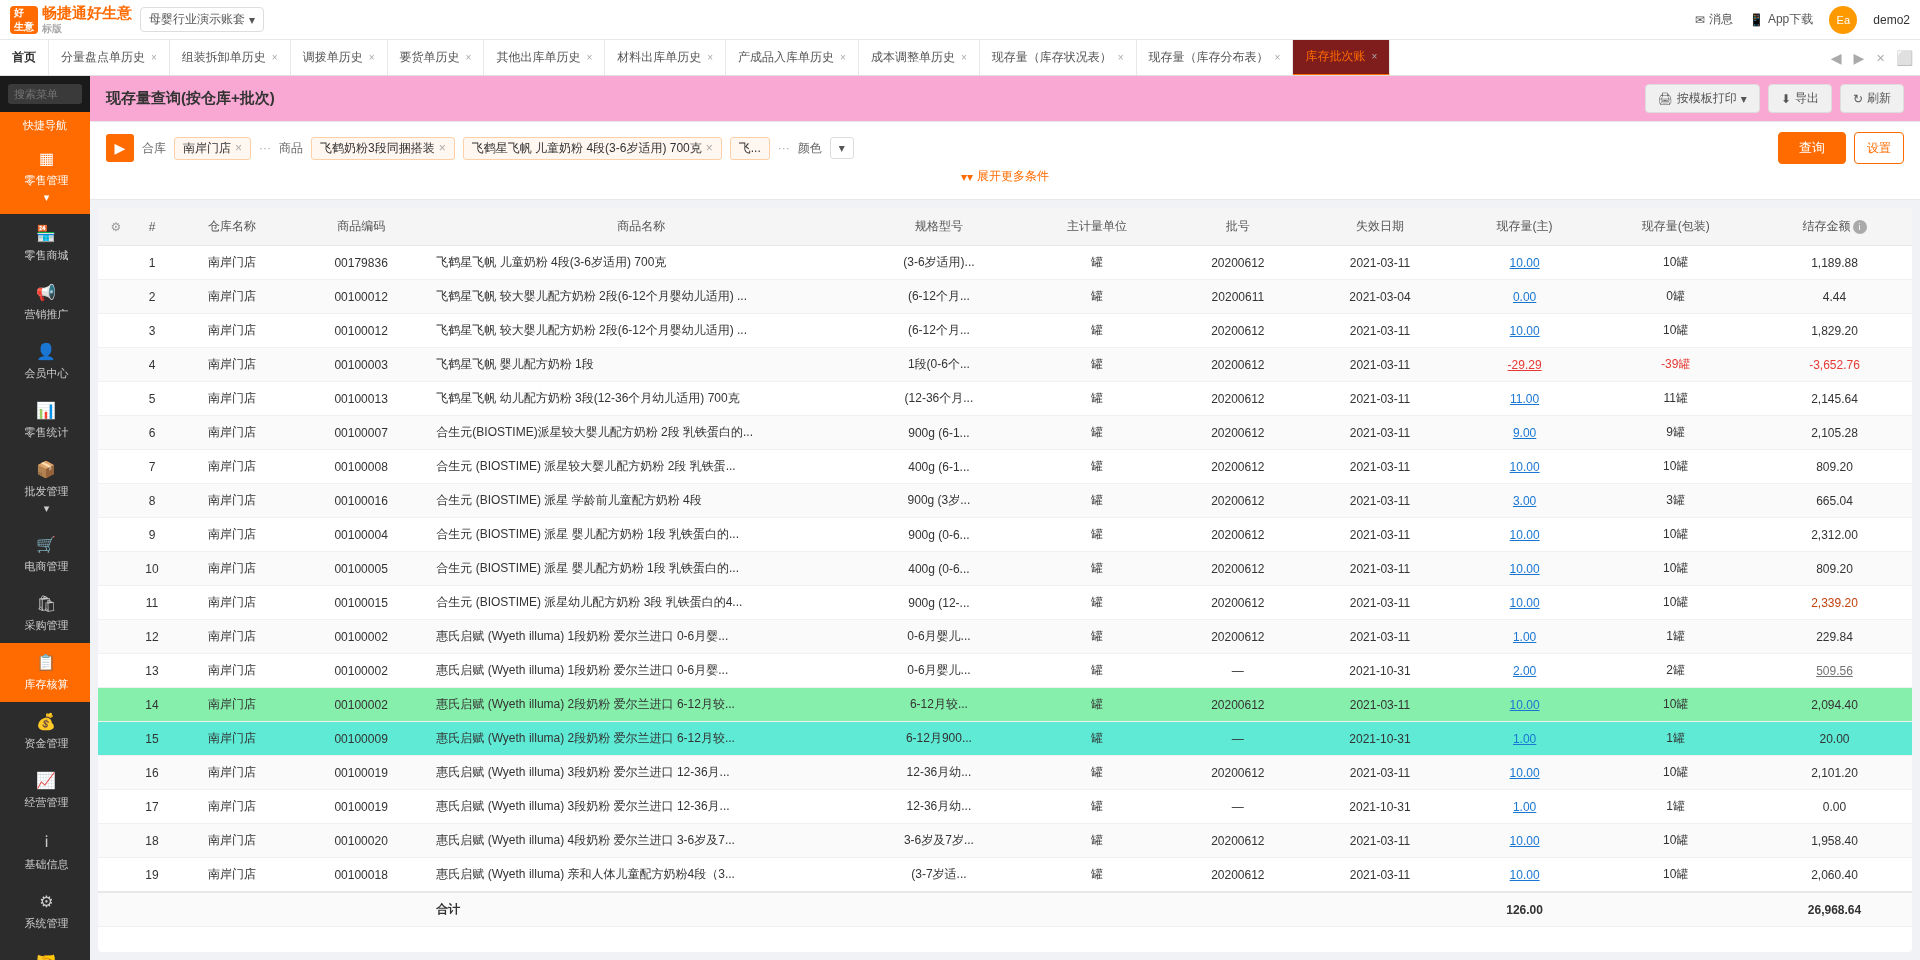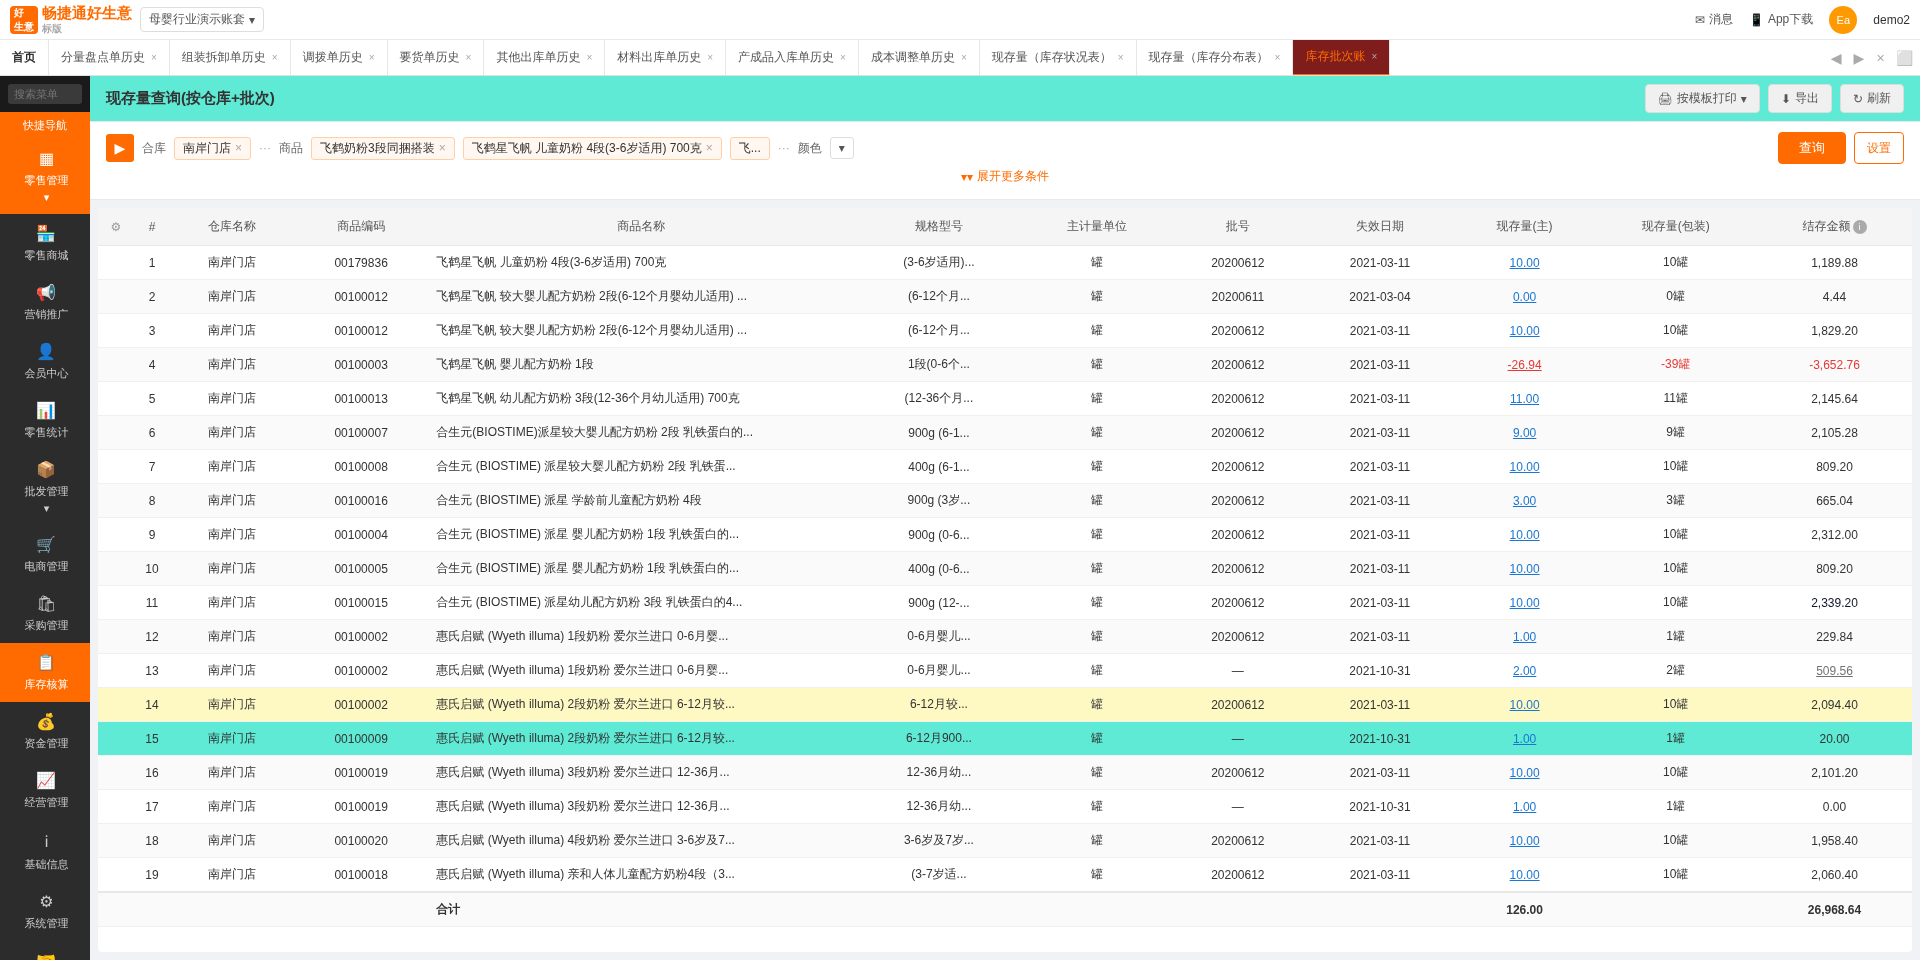--- a/index.html
+++ b/index.html
@@ -33,21 +33,21 @@
     .sidebar-item.active { background: #ff6b00; color: #fff; border-left-color: #ff6b00; }
     .sidebar-icon { font-size: 16px; margin-bottom: 2px; }
     .sidebar-search { background: #1a1a1a; padding: 8px; }
     .sidebar-search input { width: 100%; background: #3a3a3a; border: none; border-radius: 3px; padding: 4px 6px; color: #ccc; font-size: 11px; }
     .sidebar-nav-btn { background: #ff6b00; color: white; text-align: center; padding: 6px; cursor: pointer; font-size: 11px; }
 
     
     .content-area { flex: 1; display: flex; flex-direction: column; overflow: hidden; background: #f0f2f5; }
 
     
-    .page-header { background: #5eead4; padding: 8px 16px; display: flex; align-items: center; justify-content: space-between; border-bottom: 1px solid #e8e8e8; flex-shrink: 0; }
+    .page-header { background: #f9a8d4; padding: 8px 16px; display: flex; align-items: center; justify-content: space-between; border-bottom: 1px solid #e8e8e8; flex-shrink: 0; }
     .page-title { font-size: 15px; font-weight: bold; color: #333; }
     .header-actions { display: flex; align-items: center; gap: 8px; }
     .btn { padding: 5px 12px; border-radius: 4px; cursor: pointer; font-size: 12px; border: 1px solid #ddd; background: #fff; color: #555; display: flex; align-items: center; gap: 4px; }
     .btn-primary { background: #ff6b00; color: white; border-color: #ff6b00; }
     .btn-outline { border: 1px solid #ff6b00; color: #ff6b00; background: white; }
     .btn-gray { background: #f0f0f0; border-color: #ddd; color: #555; }
 
     
     .filter-area { background: #fff; padding: 10px 16px; border-bottom: 1px solid #e8e8e8; flex-shrink: 0; }
     .filter-row { display: flex; align-items: center; gap: 8px; flex-wrap: wrap; }
@@ -363,21 +363,21 @@
             <tr style="background: rgb(250, 250, 250);">
       <td></td>
       <td>4</td>
       <td>南岸门店</td>
       <td>00100003</td>
       <td class="text-left" style="max-width:220px; overflow:hidden; text-overflow:ellipsis; white-space:nowrap;">飞鹤星飞帆 婴儿配方奶粉 1段</td>
       <td>1段(0-6个...</td>
       <td>罐</td>
       <td>20200612</td>
       <td>2021-03-11</td>
-      <td style="color:#e53935; text-decoration:underline; cursor:pointer;">-26.94</td>
+      <td style="color:#e53935; text-decoration:underline; cursor:pointer;">-29.29</td>
       <td style="color:#e53935;">-39罐</td>
       <td style="color:#e53935;">-3,652.76</td>
     </tr>
             <tr style="background: rgb(255, 255, 255);">
       <td></td>
       <td>5</td>
       <td>南岸门店</td>
       <td>00100013</td>
       <td class="text-left" style="max-width:220px; overflow:hidden; text-overflow:ellipsis; white-space:nowrap;">飞鹤星飞帆 幼儿配方奶粉 3段(12-36个月幼儿适用) 700克</td>
       <td>(12-36个月...</td>
@@ -463,21 +463,21 @@
       <td>11</td>
       <td>南岸门店</td>
       <td>00100015</td>
       <td class="text-left" style="max-width:220px; overflow:hidden; text-overflow:ellipsis; white-space:nowrap;">合生元 (BIOSTIME) 派星幼儿配方奶粉 3段 乳铁蛋白的4...</td>
       <td>900g (12-...</td>
       <td>罐</td>
       <td>20200612</td>
       <td>2021-03-11</td>
       <td style="color:#1976d2; text-decoration:underline; cursor:pointer;">10.00</td>
       <td style="color:#333;">10罐</td>
-      <td style="color:#0f172a;">2,339.20</td>
+      <td style="color:#c2410c;">2,339.20</td>
     </tr>
             <tr style="background: rgb(250, 250, 250);">
       <td></td>
       <td>12</td>
       <td>南岸门店</td>
       <td>00100002</td>
       <td class="text-left" style="max-width:220px; overflow:hidden; text-overflow:ellipsis; white-space:nowrap;">惠氏启赋 (Wyeth illuma) 1段奶粉 爱尔兰进口 0-6月婴...</td>
       <td>0-6月婴儿...</td>
       <td>罐</td>
       <td>20200612</td>
@@ -493,21 +493,21 @@
       <td>00100002</td>
       <td class="text-left" style="max-width:220px; overflow:hidden; text-overflow:ellipsis; white-space:nowrap;">惠氏启赋 (Wyeth illuma) 1段奶粉 爱尔兰进口 0-6月婴...</td>
       <td>0-6月婴儿...</td>
       <td>罐</td>
       <td>—</td>
       <td>2021-10-31</td>
       <td style="color:#1976d2; text-decoration:underline; cursor:pointer;">2.00</td>
       <td style="color:#333;">2罐</td>
       <td style="color:#737373;text-decoration:underline;">509.56</td>
     </tr>
-            <tr style="background: #fef9c3;">
+            <tr style="background: #86efac;">
       <td></td>
       <td>14</td>
       <td>南岸门店</td>
       <td>00100002</td>
       <td class="text-left" style="max-width:220px; overflow:hidden; text-overflow:ellipsis; white-space:nowrap;">惠氏启赋 (Wyeth illuma) 2段奶粉 爱尔兰进口 6-12月较...</td>
       <td>6-12月较...</td>
       <td>罐</td>
       <td>20200612</td>
       <td>2021-03-11</td>
       <td style="color:#1976d2; text-decoration:underline; cursor:pointer;">10.00</td>

